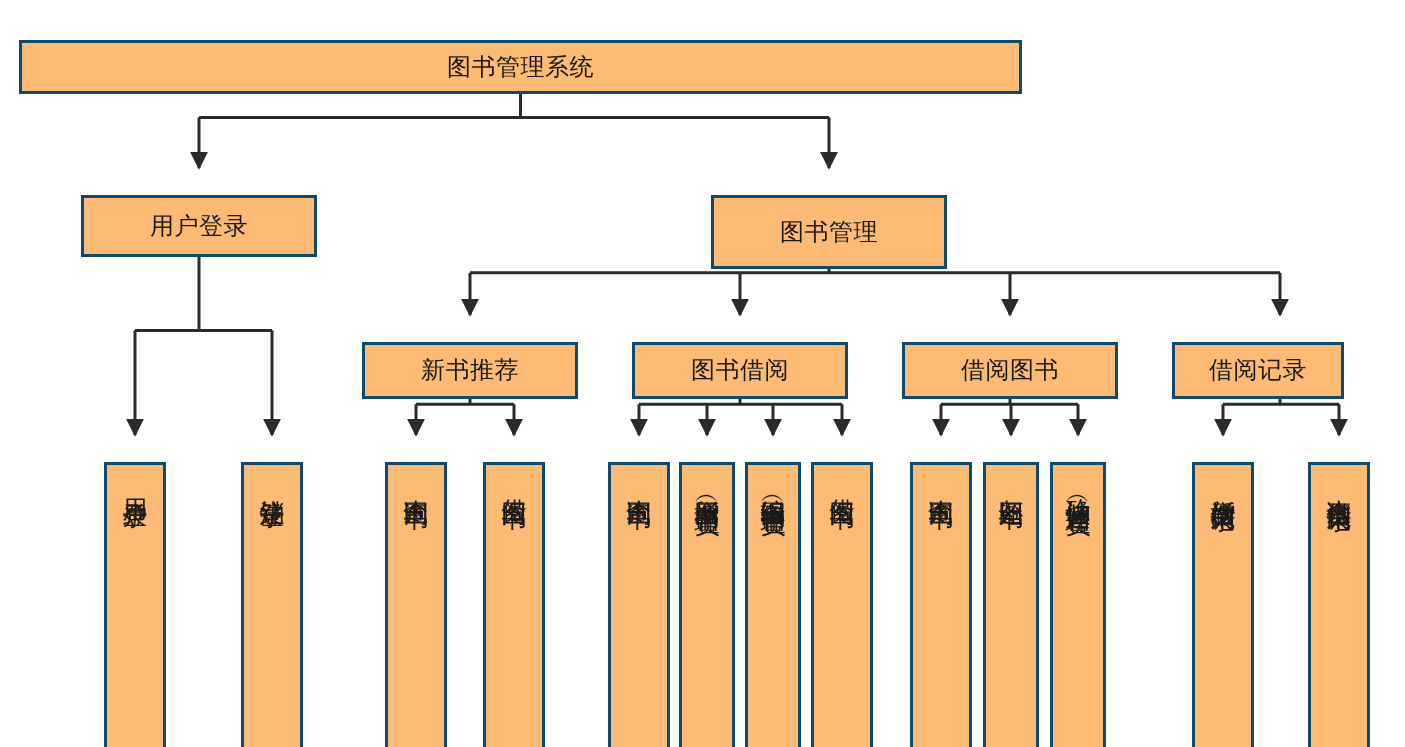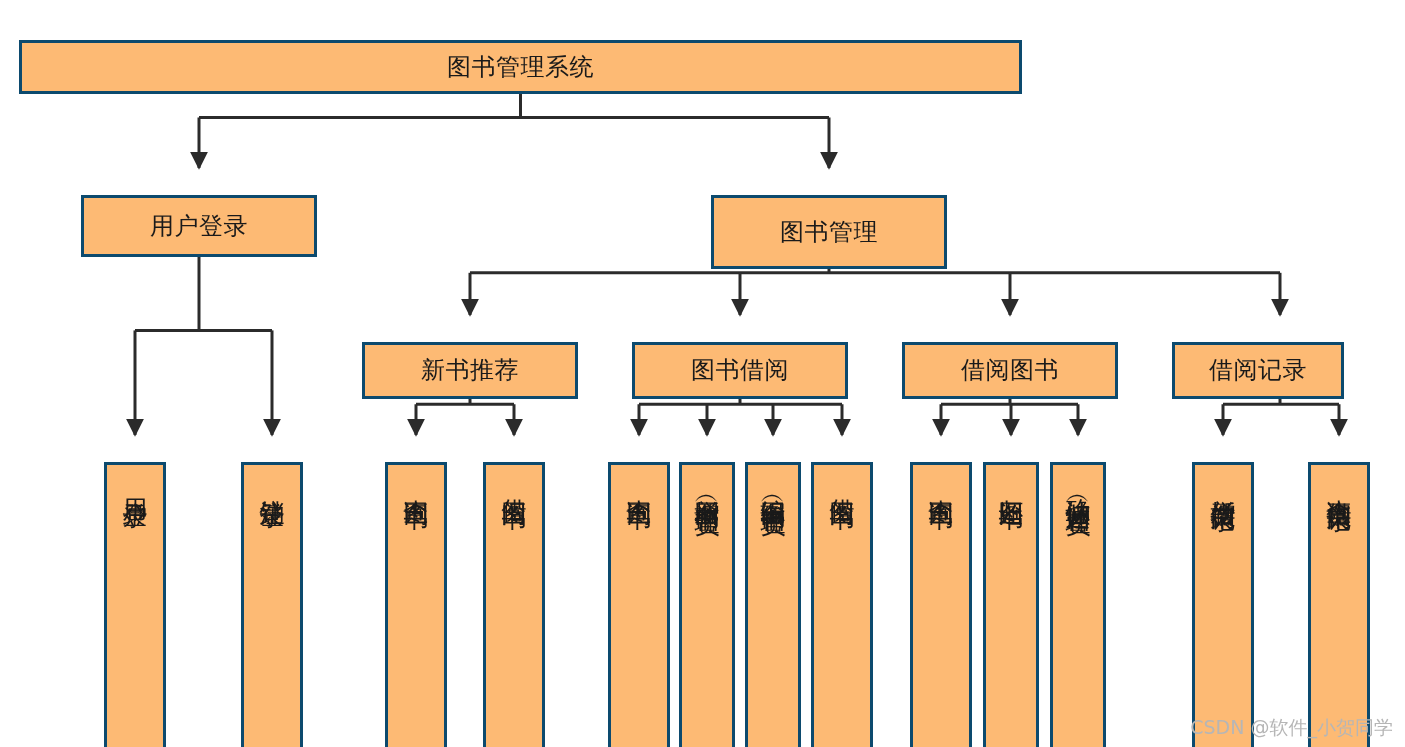--- a/index.html
+++ b/index.html
@@ -170,14 +170,13 @@
         <span class="node-label">确认归还（管理员）</span>
       </div>
       <div class="node vertical" style="left: 1192px; top: 437px; width: 62px; height: 298px;">
         <span class="node-label">新增借阅记录</span>
       </div>
       <div class="node vertical" style="left: 1308px; top: 437px; width: 62px; height: 298px;">
         <span class="node-label">查询借阅记录</span>
       </div>
     </div>
 
-  <div id="watermark">CSDN @软件_小贺同学</div>
 </div>
 
 </body></html>

